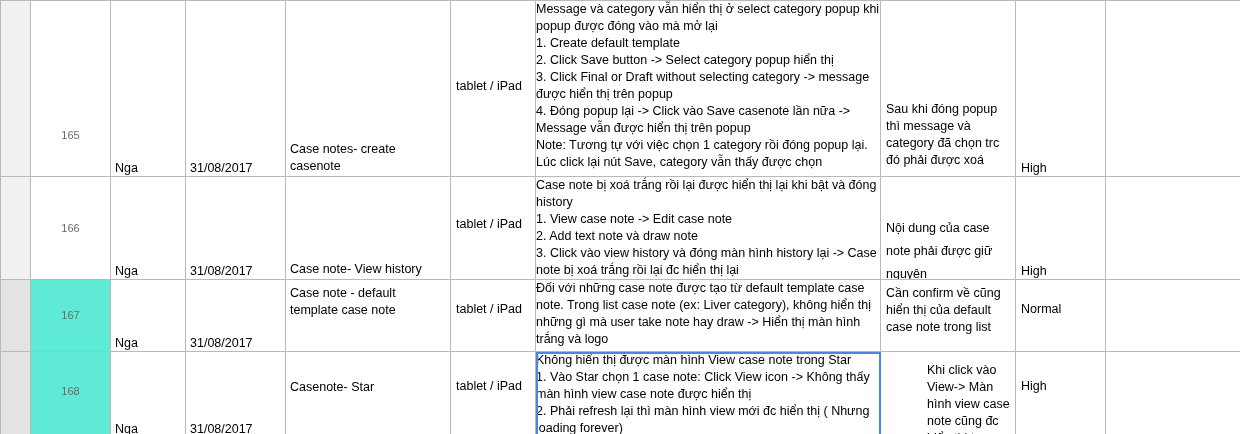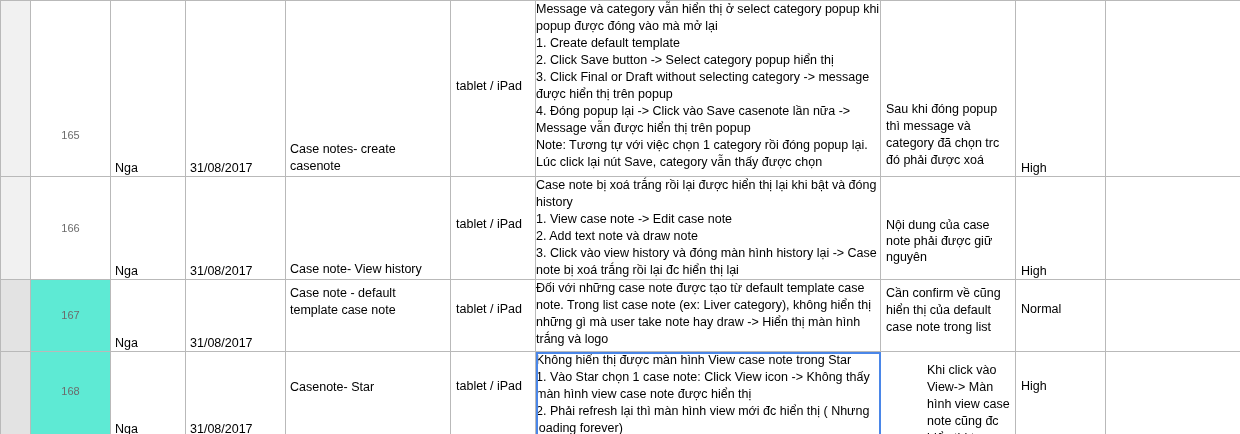--- a/index.html
+++ b/index.html
@@ -151,21 +151,21 @@
           <span style="position:absolute; bottom:2px; left:4px; right:4px; line-height:16.5px;">Case note- View history</span>
         </td>
         <td class="relcell">
           <span style="position:absolute; top:40px; left:5px;">tablet / iPad</span>
         </td>
         <td class="desc" style="white-space:pre-wrap;">Case note bị xoá trắng rồi lại được hiển thị lại khi bật và đóng history
 1. View case note -&gt; Edit case note
 2. Add text note và draw note
 3. Click vào view history và đóng màn hình history lại -&gt; Case note bị xoá trắng rồi lại đc hiển thị lại</td>
         <td class="note relcell">
-          <span style="position:absolute; top:40px; left:5px; right:4px; line-height:16px;">Nội dung của case note phải được giữ nguyên</span>
+          <span style="position:absolute; top:40px; left:5px; right:4px; line-height:23px;">Nội dung của case note phải được giữ nguyên</span>
         </td>
         <td class="prio relcell">
           <span class="bottom-anchor" style="left:5px;">High</span>
         </td>
         <td></td>
       </tr>
 
       <tr class="row-shade" style="height:72px;">
         <td class="gutter-cell"></td>
         <td class="id-cell relcell shaded">

